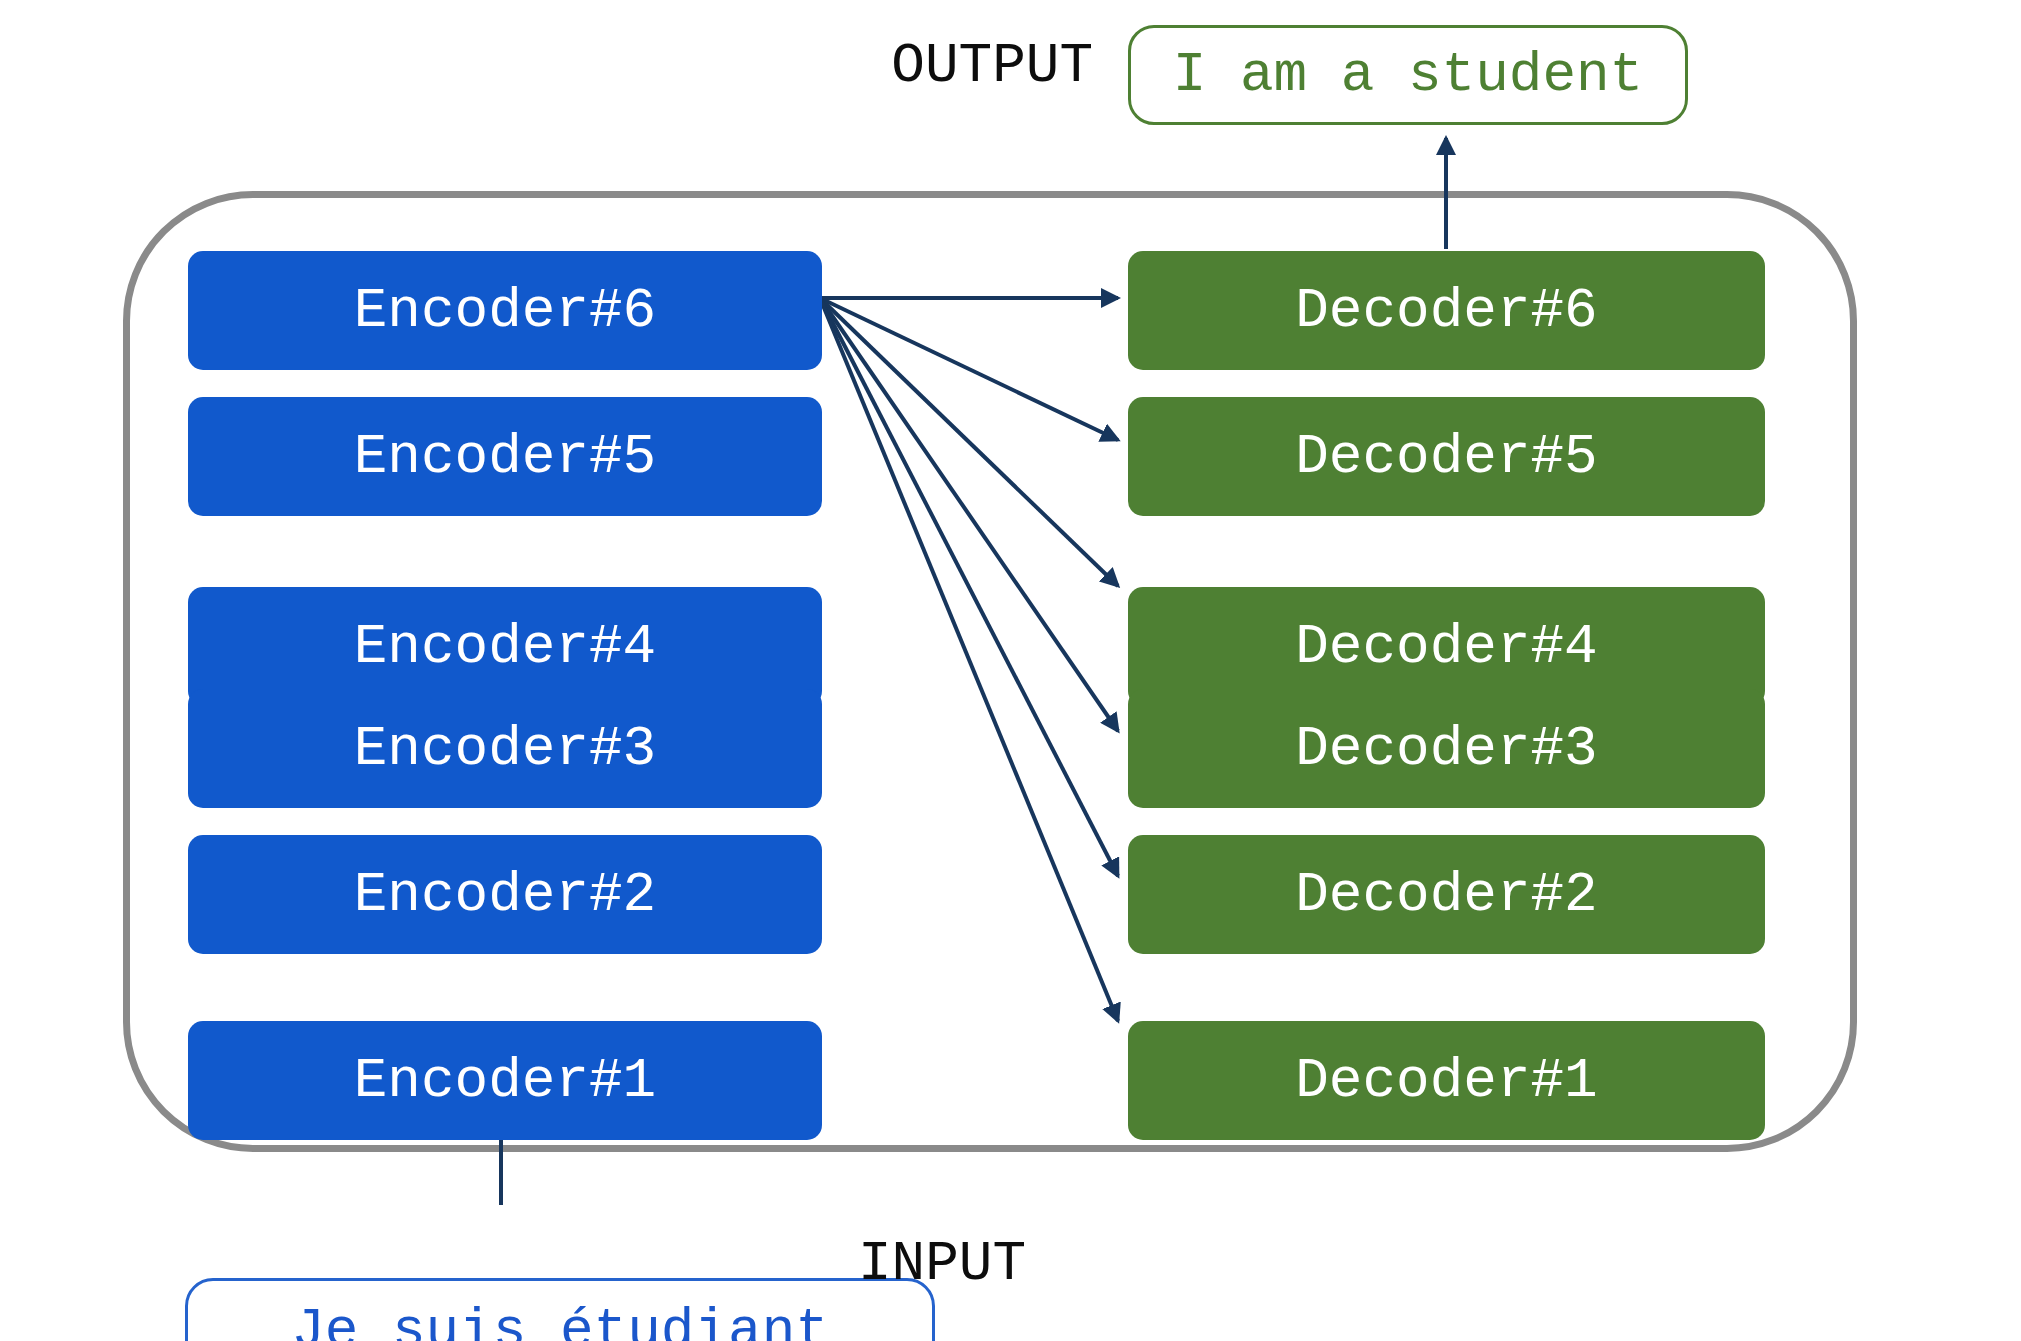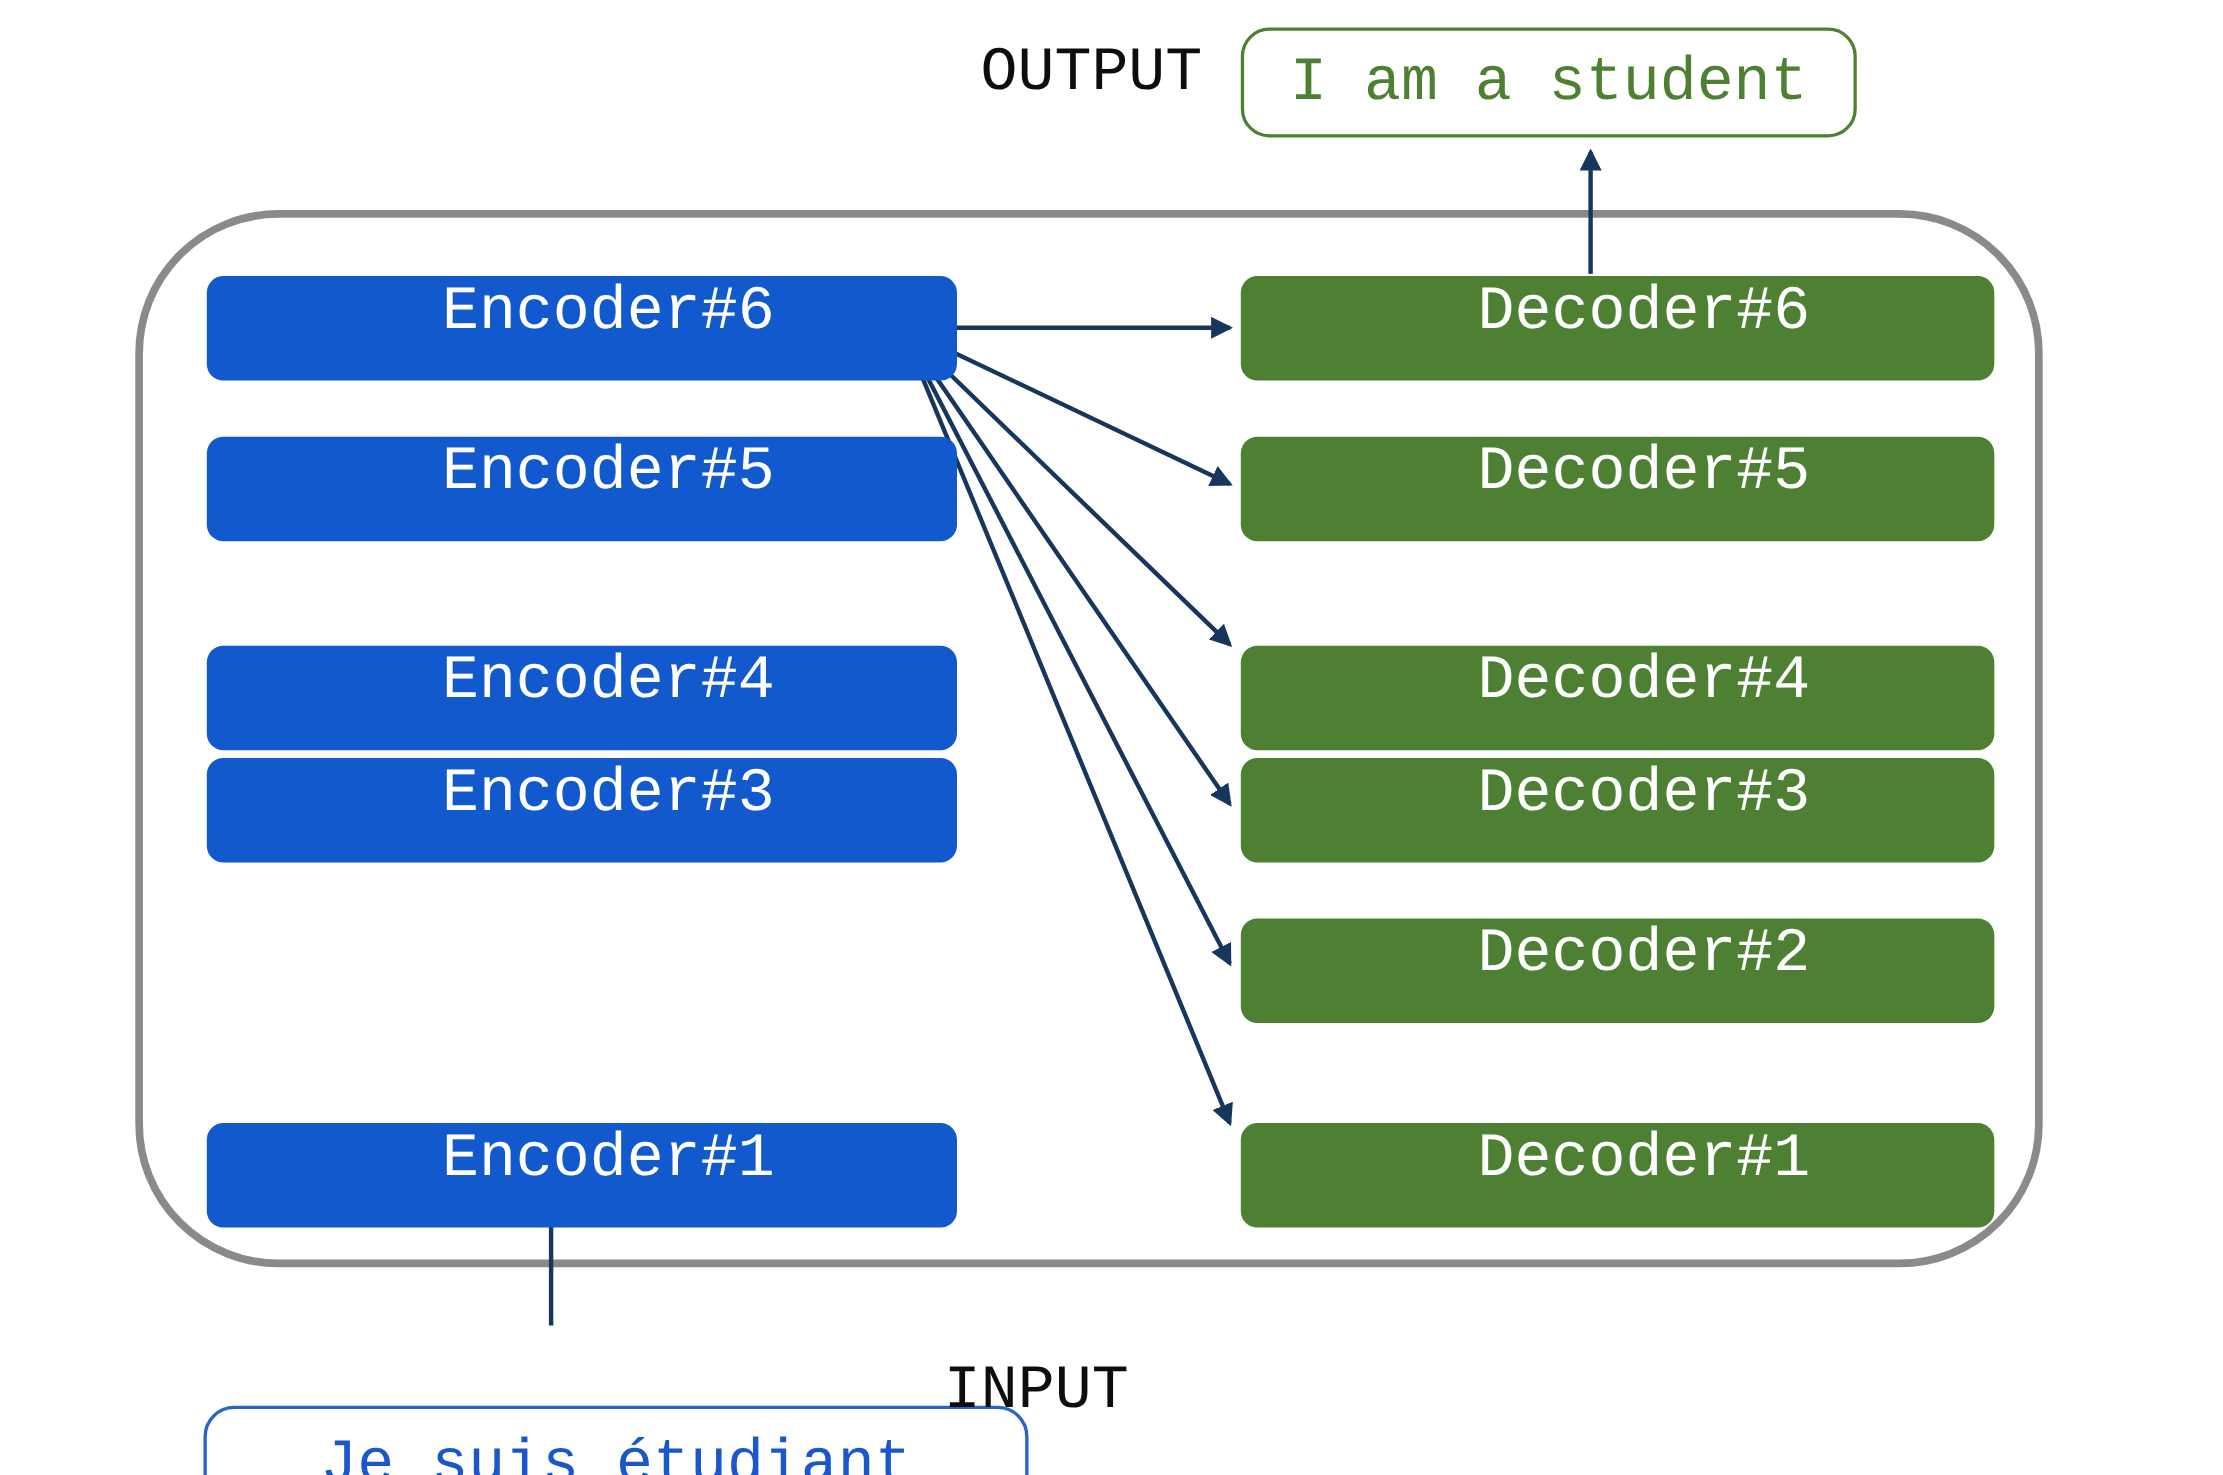--- a/index.html
+++ b/index.html
@@ -21,29 +21,28 @@
     position: absolute;
     left: 123px; top: 191px;
     width: 1734px; height: 961px;
     box-sizing: border-box;
     border: 7px solid #8a8a8a;
     border-radius: 130px;
     background: transparent;
   }
   .block {
     position: absolute;
-    width: 634px; height: 95px;
+    width: 634px; height: 119px;
     border-radius: 15px;
     color: #ffffff;
     font-size: 56px;
     display: flex;
-    align-items: flex-start;
+    align-items: center;
     justify-content: center;
     white-space: nowrap;
-    padding-left: 48px;
   }
   .enc { left: 188px; background: #1159cc; }
   .dec { left: 1128px; width: 637px; background: #4e8033; }
   .r0 { top: 251px; }
   .r1 { top: 397px; }
   .r2 { top: 559px; margin-top: 28px; }
   .r3 { top: 689px; }
   .r4 { top: 835px; }
   .r5 { top: 981px; margin-top: 40px; }
   .output-box {
@@ -134,20 +133,23 @@
     </div>
   <div class="block enc r1">
       <span>Encoder#5</span>
     </div>
   <div class="block enc r2">
       <span>Encoder#4</span>
     </div>
   <div class="block enc r3">
       <span>Encoder#3</span>
     </div>
+  <div class="block enc r4">
+      <span>Encoder#2</span>
+    </div>
   <div class="block enc r5">
       <span>Encoder#1</span>
     </div>
 
   <div class="block dec r0">
       <span>Decoder#6</span>
     </div>
   <div class="block dec r1">
       <span>Decoder#5</span>
     </div>

